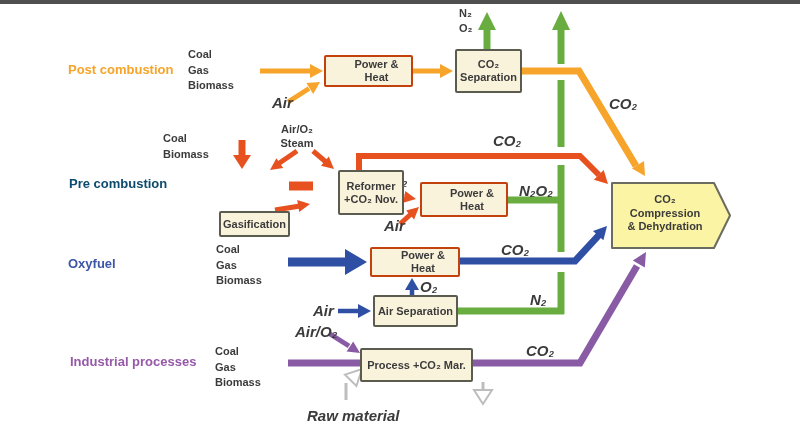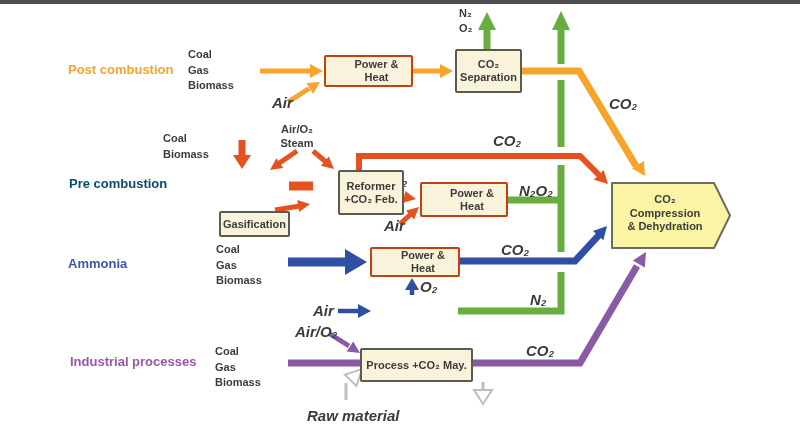--- a/index.html
+++ b/index.html
@@ -92,21 +92,21 @@
       <polygon points="362,369 356.4,386 345,374.6" stroke-width="2"></polygon>
       <line x1="483" y1="382" x2="483" y2="391" stroke-width="3"></line>
       <polygon points="483,404 474,390 492,390" stroke-width="2"></polygon>
     </g>
 
     <polygon points="612,183 714,183 730,215.5 714,248 612,248" fill="#FBF4A4" stroke="#6B6B60" stroke-width="2" stroke-linejoin="round"></polygon>
   </svg>
 
   <div class="rowlabel" style="left:68px;top:62px;color:#F6A42A;">Post combustion</div>
   <div class="rowlabel" style="left:69px;top:176px;color:#0c4a6e;">Pre combustion</div>
-  <div class="rowlabel" style="left:68px;top:256px;color:#3D56A7;">Ammonia</div>
+  <div class="rowlabel" style="left:68px;top:256px;color:#3D56A7;">Oxyfuel</div>
   <div class="rowlabel" style="left:70px;top:354px;color:#9658A8;">Industrial processes</div>
 
   <div class="stack ra" style="left:188px;top:47px;width:70px;">
     <div>Coal</div>
     <div>Gas</div>
     <div>Biomass</div>
   </div>
   <div class="lbl" style="left:272px;top:96px;">Air</div>
   <div class="stack" style="left:459px;top:6px;">
     <div style="line-height:15px;">N₂</div>
@@ -151,25 +151,26 @@
   <div class="box darkb" style="left:455px;top:49px;width:67px;height:44px;">
     <div>
         <div>CO₂</div>
         <div>Separation</div>
       </div>
   </div>
   <div class="box darkb" style="left:219px;top:171px;width:71px;height:26px;margin-top:40px;">Gasification</div>
   <div class="box darkb" style="left:312px;top:170px;width:66px;height:45px;margin-left:26px;">
     <div>
         <div>Reformer</div>
-        <div>+CO₂ Feb.</div>
+        <div>+CO₂ Nov.</div>
       </div>
   </div>
   <div class="box orangeb" style="left:420px;top:182px;width:88px;height:35px;">Power &amp; Heat</div>
   <div class="box orangeb" style="left:370px;top:247px;width:90px;height:30px;">Power &amp; Heat</div>
-  <div class="box darkb" style="left:360px;top:348px;width:113px;height:34px;">Process +CO₂ May.</div>
+  <div class="box darkb" style="left:373px;top:295px;width:85px;height:32px;padding:0 1px;">Air Separation</div>
+  <div class="box darkb" style="left:360px;top:348px;width:113px;height:34px;">Process +CO₂ Mar.</div>
 
   <div class="pentatext">
     <div>CO₂</div>
     <div>Compression</div>
     <div>&amp; Dehydration</div>
   </div>
 </div>
 
 </body></html>

